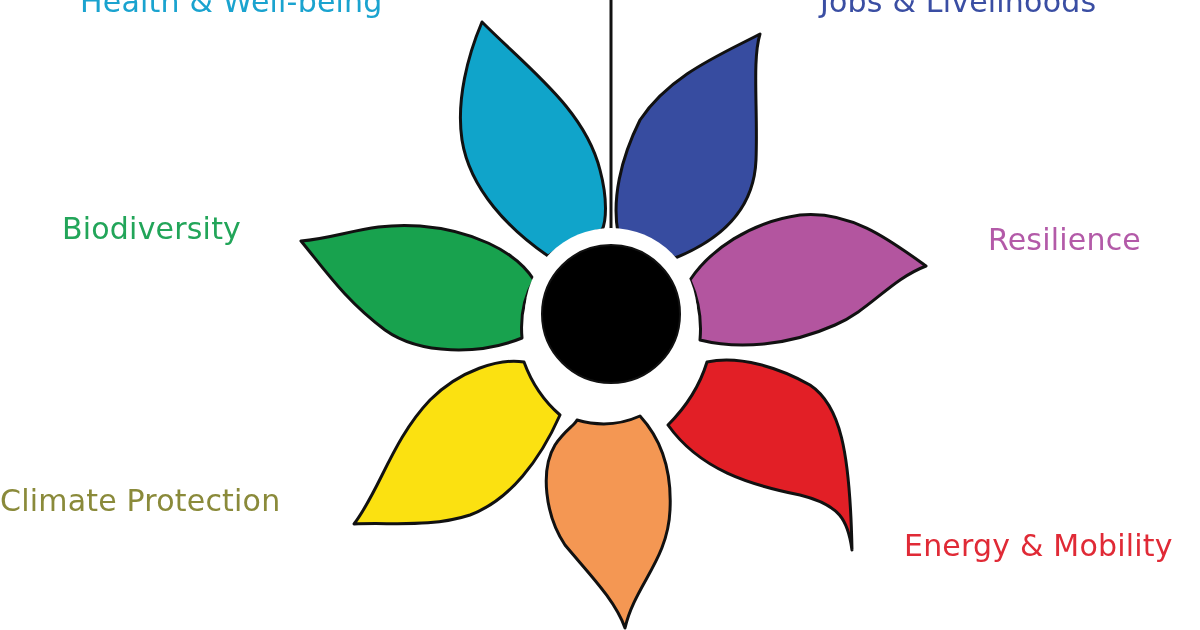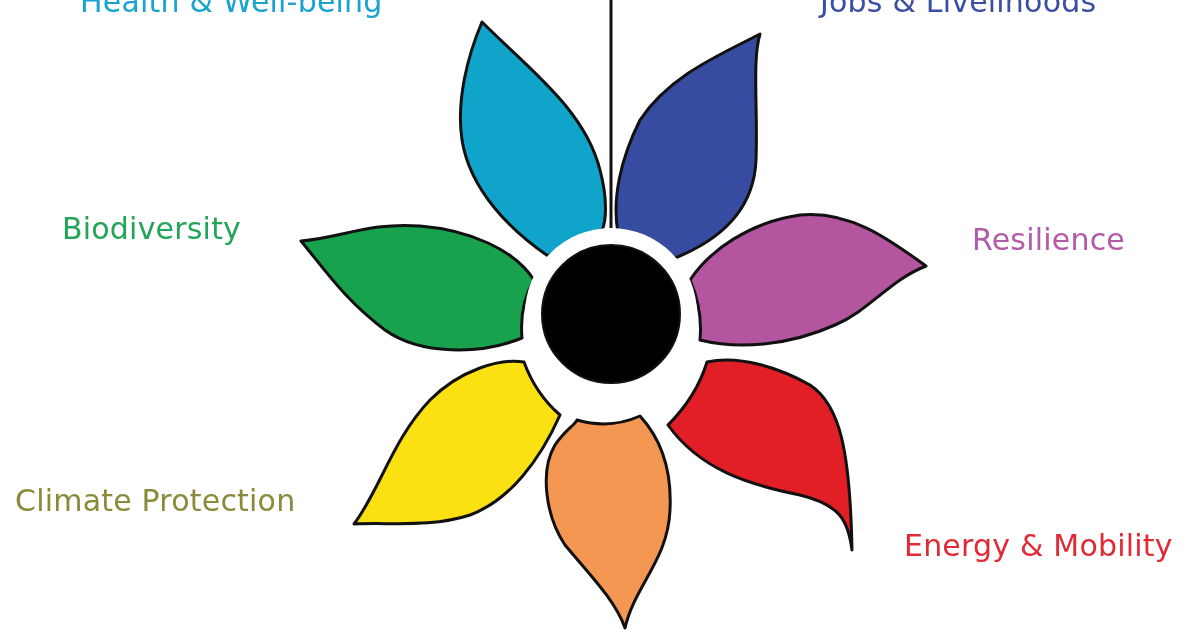--- a/index.html
+++ b/index.html
@@ -42,16 +42,16 @@
 
   <path d="M301,241 C340,238 370,222 420,226 C470,230 515,250 534,280 C525,295 520,315 522,338
            C480,355 420,355 385,330 C345,300 325,270 301,241 Z" stroke="#111" stroke-width="3" stroke-linejoin="round" fill="#18a24e"></path>
 
   <circle cx="611" cy="314" r="86" fill="#ffffff"></circle>
   <circle cx="611" cy="314" r="69" fill="#000" stroke="#111" stroke-width="2"></circle>
 </svg>
 
 <div class="label lbl-health" style="color: rgb(26, 163, 207);">Health &amp; Well-being</div>
 <div class="label lbl-jobs" style="color: rgb(58, 78, 163);">Jobs &amp; Livelihoods</div>
-<div class="label lbl-res" style="color: rgb(179, 90, 168);">Resilience</div>
+<div class="label lbl-res" style="color: rgb(179, 90, 168); margin-left: 16px;">Resilience</div>
 <div class="label lbl-energy" style="color: rgb(224, 42, 54);">Energy &amp; Mobility</div>
-<div class="label lbl-climate" style="color: rgb(138, 138, 58); padding-left: 15px;">Climate Protection</div>
+<div class="label lbl-climate" style="color: rgb(138, 138, 58);">Climate Protection</div>
 <div class="label lbl-bio" style="color: rgb(34, 165, 89);">Biodiversity</div>
 
 </body></html>

